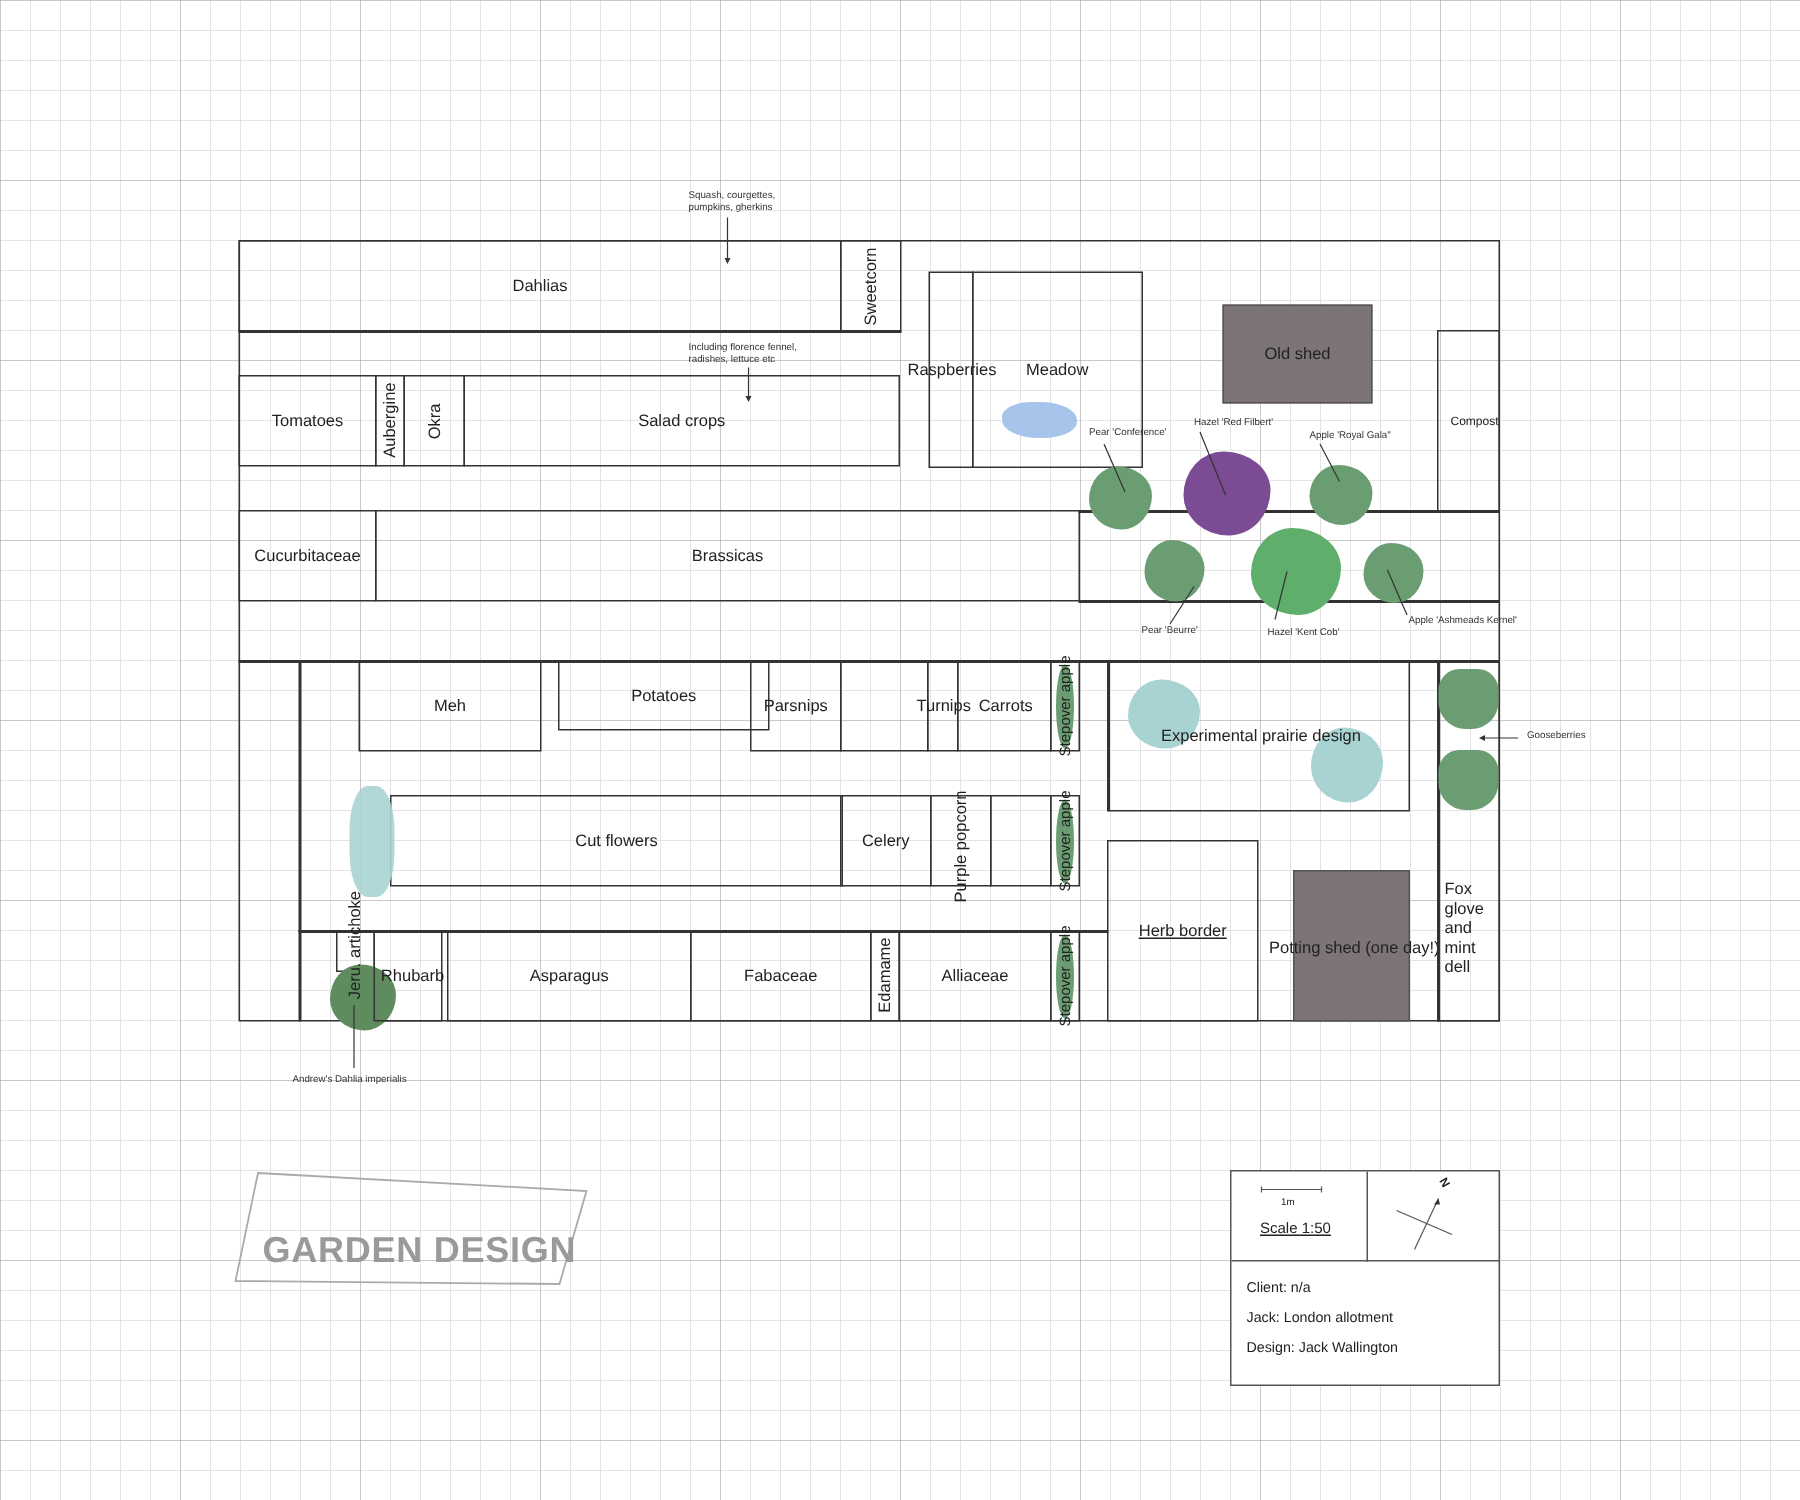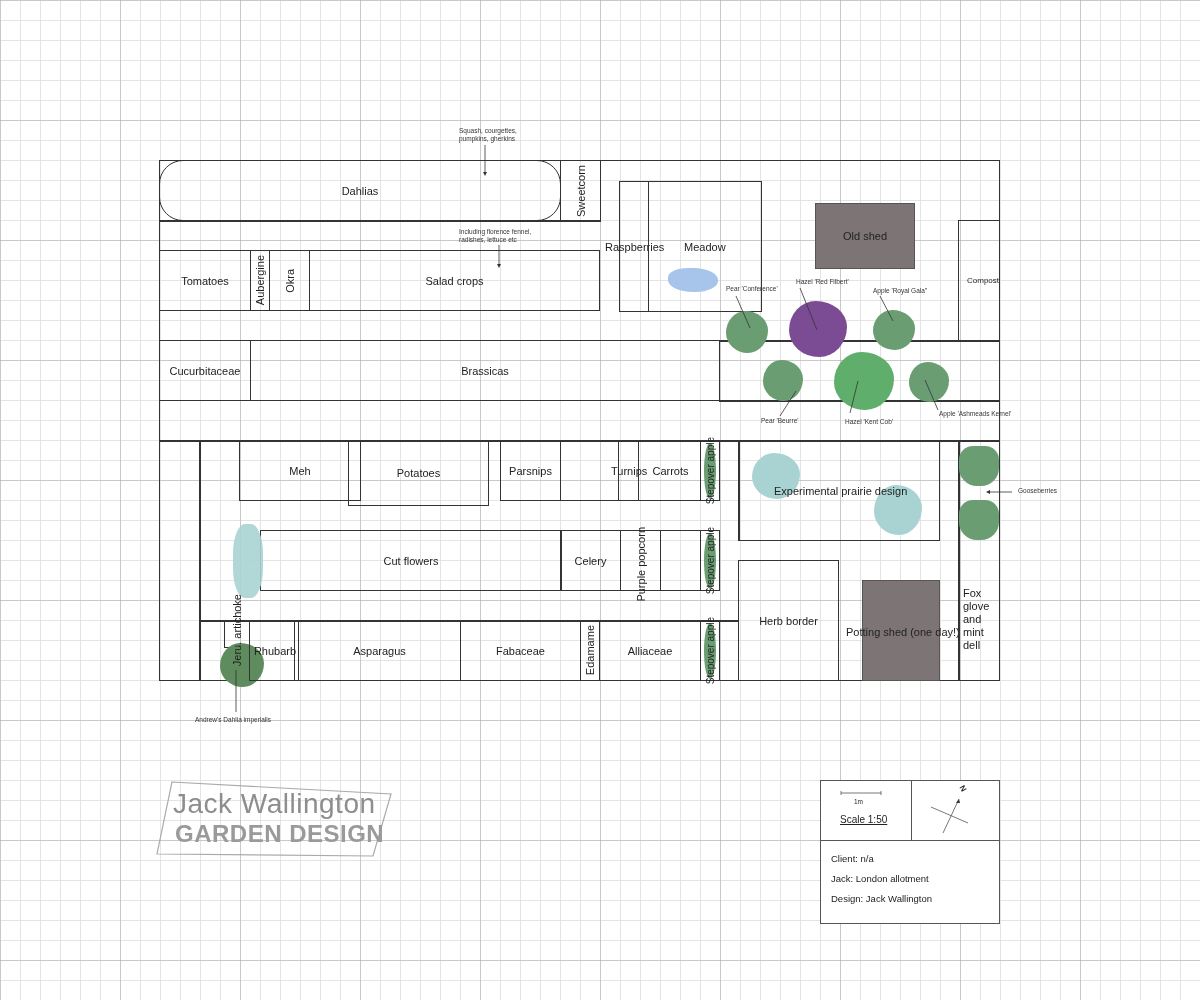--- a/index.html
+++ b/index.html
@@ -30,21 +30,21 @@
     .vline { position: absolute; width: 1.5px; background: #333; }
     svg.overlay { position: absolute; left: 0; top: 0; pointer-events: none; }
     .titleblock { position: absolute; left: 820px; top: 780px; width: 180px; height: 144px; border: 1px solid #555; background: #fff; box-sizing: border-box; }
     .logo { position: absolute; left: 155px; top: 780px; width: 240px; height: 78px; }
   </style>
 </head>
 <body>
 
 <div class="bed" style="left:159px;top:160px;width:841px;height:521px;border-color:#333;"></div>
 
-<div class="bed" style="left:159px;top:160px;width:402px;height:61px;border-radius:24px;">
+<div class="bed" style="left:159px;top:160px;width:402px;height:61px;">
   <span>Dahlias</span>
 </div>
 <div class="bed" style="left:560px;top:160px;width:41px;height:61px;">
   <span class="vlabel">Sweetcorn</span>
 </div>
 <div class="hline" style="left:159px;top:220px;width:442px;"></div>
 
 <div class="bed" style="left:159px;top:250px;width:92px;height:61px;">
   <span>Tomatoes</span>
 </div>
@@ -82,21 +82,21 @@
 <div class="hline" style="left:719px;top:400px;width:281px;"></div>
 
 <div class="hline" style="left:159px;top:440px;width:841px;"></div>
 <div class="vline" style="left:199px;top:440px;height:241px;"></div>
 <div class="vline" style="left:738px;top:440px;height:100px;"></div>
 <div class="vline" style="left:958px;top:440px;height:241px;"></div>
 
 <div class="bed" style="left:239px;top:440px;width:122px;height:61px;">
   <span>Meh</span>
 </div>
-<div class="bed" style="left:348px;top:440px;width:141px;height:66px;">
+<div class="bed" style="left:372px;top:440px;width:141px;height:47px;">
   <span>Potatoes</span>
 </div>
 <div class="bed" style="left:500px;top:440px;width:61px;height:61px;">
   <span>Parsnips</span>
 </div>
 <div class="bed" style="left:560px;top:440px;width:59px;height:61px;"></div>
 <div class="bed" style="left:618px;top:440px;width:21px;height:61px;"></div>
 <div class="label" style="left:611px;top:465px;">Turnips</div>
 <div class="bed" style="left:638px;top:440px;width:63px;height:61px;">
   <span style="margin-left:2px;">Carrots</span>
@@ -144,21 +144,21 @@
 <div class="bed" style="left:700px;top:620px;width:20px;height:61px;">
   <div class="plant" style="left:3px;top:2px;width:12px;height:56px;background:#6a9e72;border-radius:50%;"></div>
   <span class="vlabel" style="position:relative;font-size:10px;">Stepover apple</span>
 </div>
 
 <div class="bed" style="left:738px;top:440px;width:202px;height:101px;"></div>
 <div class="plant" style="left:752px;top:453px;width:48px;height:46px;background:#a9d3d3;"></div>
 <div class="plant" style="left:874px;top:485px;width:48px;height:50px;background:#a9d3d3;"></div>
 <div class="label" style="left:774px;top:485px;">Experimental prairie design</div>
 
-<div class="bed" style="left:738px;top:560px;width:101px;height:121px;">
+<div class="bed" style="left:738px;top:560px;width:101px;height:121px;text-decoration:underline;">
   <span>Herb border</span>
 </div>
 <div class="bed shed" style="left:862px;top:580px;width:78px;height:101px;"></div>
 <div class="label" style="left:846px;top:626px;">Potting shed (one day!)</div>
 
 <div class="bed" style="left:958px;top:440px;width:42px;height:241px;border-width:1.5px;"></div>
 <div class="plant" style="left:959px;top:446px;width:40px;height:40px;background:#6a9e72;border-radius:35% 35% 45% 45%;"></div>
 <div class="plant" style="left:959px;top:500px;width:40px;height:40px;background:#6a9e72;border-radius:35% 35% 45% 45%;"></div>
 <div class="label" style="left:963px;top:587px;width:34px;white-space:normal;line-height:1.18;">Fox glove and mint dell</div>
 
@@ -198,21 +198,20 @@
     <polygon points="483,172 487,172 485,176"></polygon>
     <polygon points="497,264 501,264 499,268"></polygon>
     <polygon points="990,490 990,494 986,492"></polygon>
   </g>
 </svg>
 
 <div class="logo">
   <svg width="240" height="78" style="position:absolute;left:0;top:0;">
     <polygon points="17,2 236,14 218,76 2,74" fill="none" stroke="#aaa" stroke-width="1.2"></polygon>
   </svg>
-  <div style="position:absolute;left:18px;top:8px;font-size:28px;color:#8d8d8d;font-weight:300;letter-spacing:0.5px;">Jack Wallington</div>
   <div style="position:absolute;left:20px;top:40px;font-size:24px;color:#9a9a9a;font-weight:bold;letter-spacing:0.5px;">GARDEN DESIGN</div>
 </div>
 
 <div class="titleblock">
   <div style="position:absolute;left:0;top:0;width:90px;height:59px;border-right:1px solid #555;border-bottom:1px solid #555;">
     <svg width="90" height="20" style="position:absolute;left:0;top:6px;">
       <line x1="20" y1="6" x2="60" y2="6" stroke="#555" stroke-width="0.8"></line>
       <line x1="20" y1="4" x2="20" y2="8" stroke="#555" stroke-width="0.8"></line>
       <line x1="60" y1="4" x2="60" y2="8" stroke="#555" stroke-width="0.8"></line>
     </svg>

